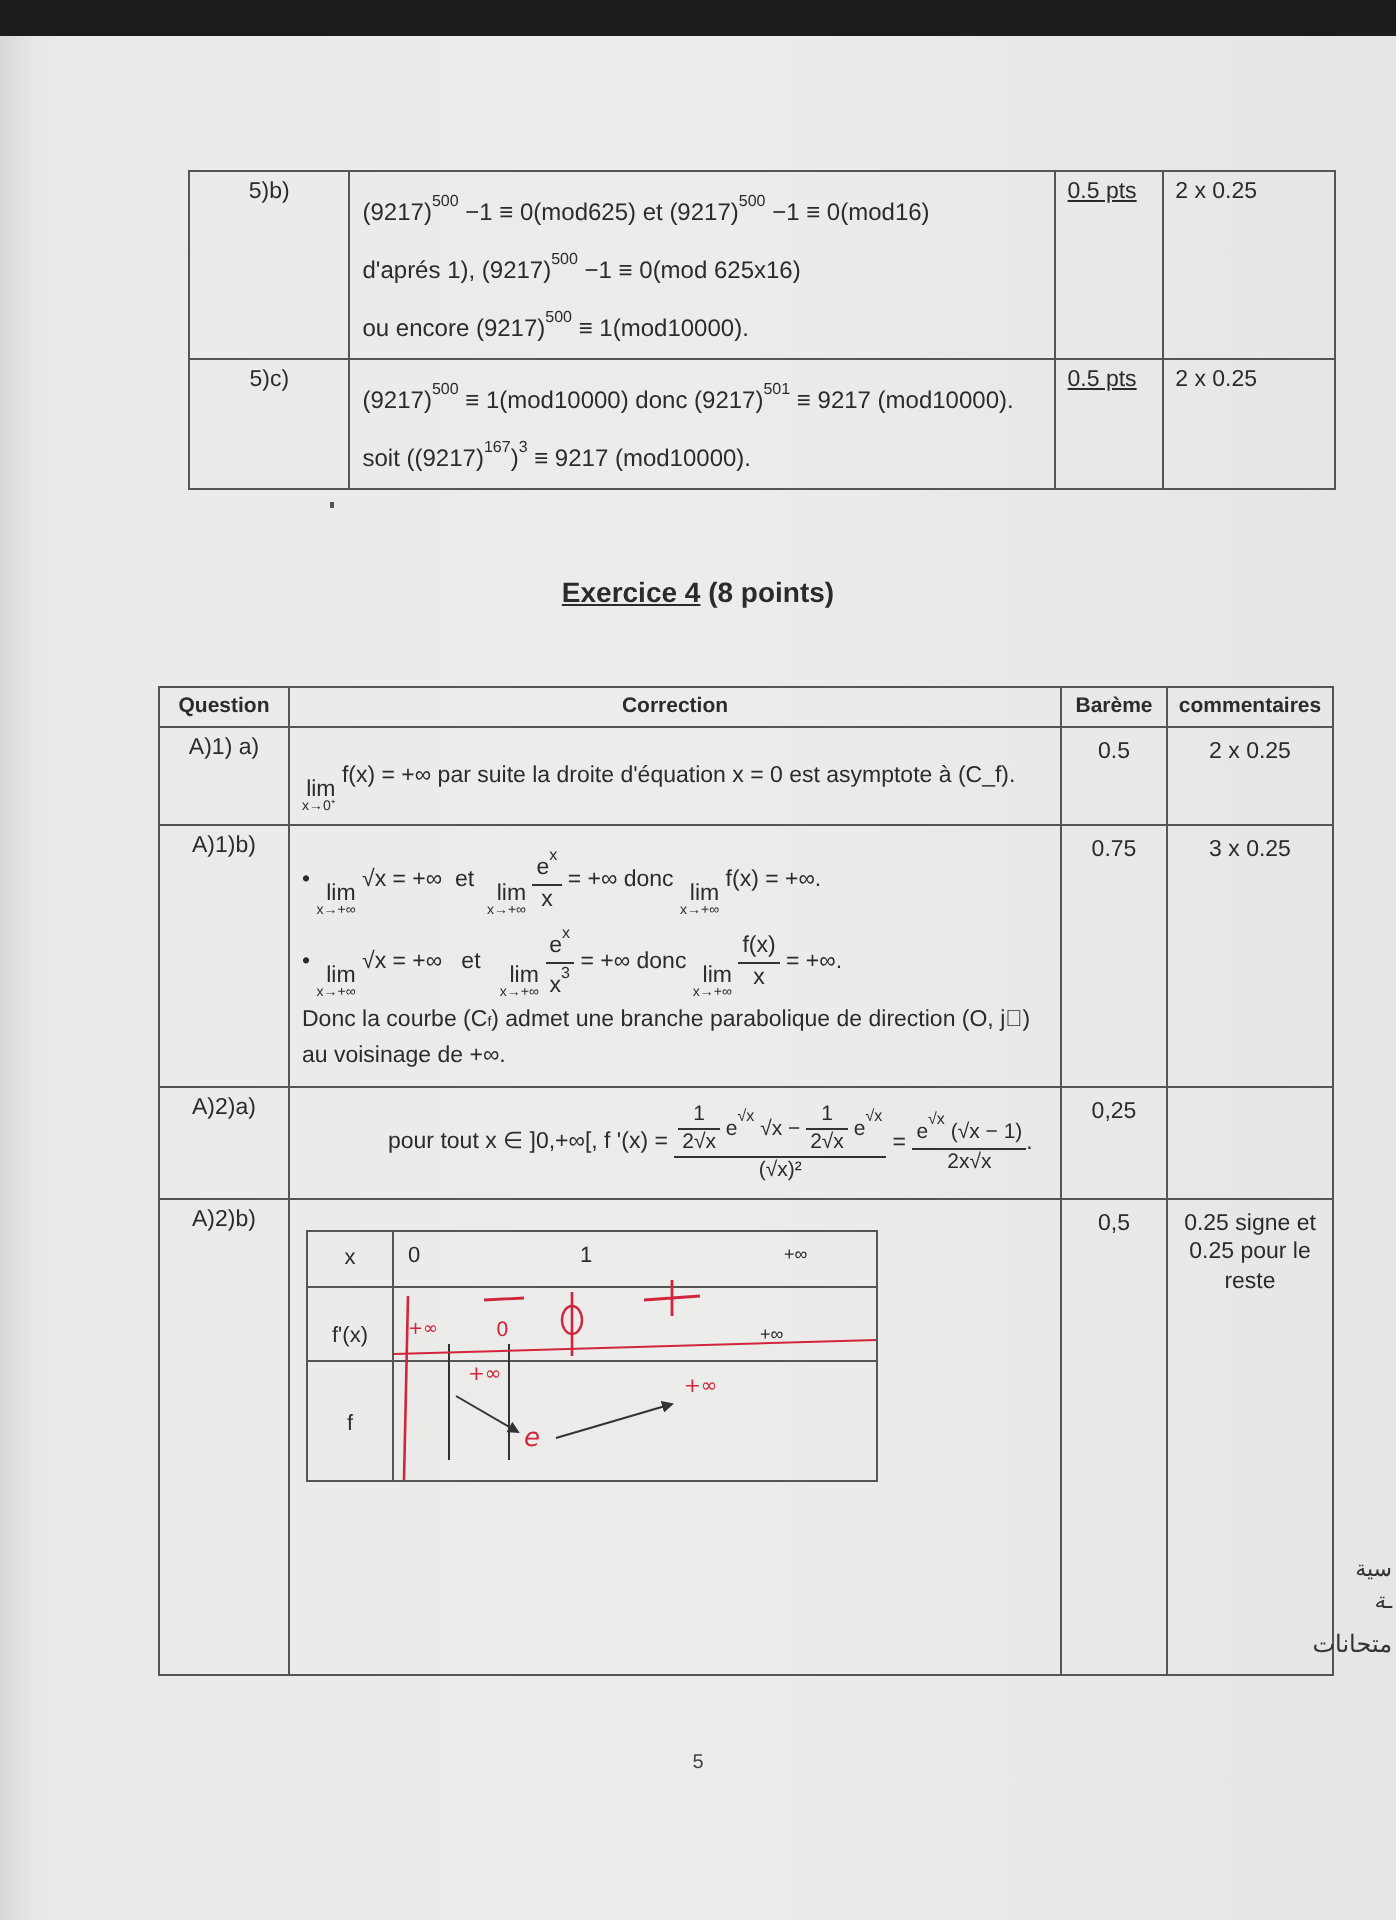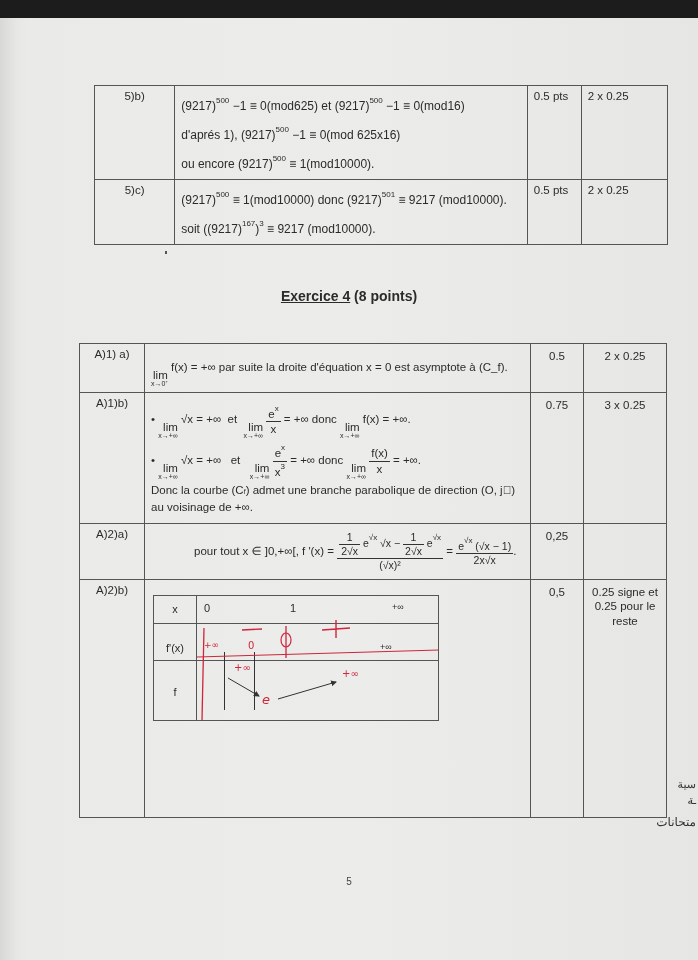--- a/index.html
+++ b/index.html
@@ -6,21 +6,21 @@
   body{width:698px;height:960px;background:#1c1c1c;position:relative;overflow:hidden;font-family:"Liberation Sans",sans-serif;color:#2b2b2b;}
   .page{position:absolute;left:0;top:18px;width:698px;height:957px;background:linear-gradient(90deg,#e2e2e0 0%,#eaeae8 4%,#ececea 50%,#e6e6e4 100%);}
   .page:before{content:"";position:absolute;left:0;top:0;width:18px;height:100%;background:linear-gradient(90deg,#d8d8d6,#e8e8e6);}
   table{border-collapse:collapse;position:absolute;}
   td,th{border:1px solid #555;vertical-align:top;font-size:11.5px;line-height:1.25;}
   
   #t1{left:94px;top:67px;width:574px;}
   #t1 td{padding:3px 6px;}
   #t1 .q{width:66px;text-align:center;}
   #t1 .c{width:334px;font-size:12px;line-height:24px;}
-  #t1 .b{width:40px;}
+  #t1 .b{width:40px;text-decoration:underline;}
   #t1 .m{width:72px;}
   .title{position:absolute;left:0;width:698px;top:270px;text-align:center;font-weight:bold;font-size:14px;}
   .title u{}
   #t2{left:79px;top:325px;width:588px;}
   #t2 th{font-weight:bold;font-size:10.5px;padding:3px 4px;text-align:center;}
   #t2 td{padding:5px 6px;}
   #t2 .q{width:52px;text-align:center;padding-top:3px;}
   #t2 .b{width:40px;text-align:center;}
   #t2 .m{width:70px;text-align:center;}
   #t2 .c{font-size:11.5px;}
@@ -73,20 +73,26 @@
 
   <div class="dot" style="left:165px;top:233px;"></div>
 
   <div class="title">
     <u>Exercice 4</u>
     <span>(8 points)</span>
   </div>
 
   <table id="t2">
     <tbody>
+        <tr>
+      <th class="q">Question</th>
+      <th>Correction</th>
+      <th class="b">Barème</th>
+      <th class="m">commentaires</th>
+    </tr>
 
     <tr style="height:44px">
       <td class="q">A)1) a)</td>
       <td class="c">
         <span class="lim">lim<span class="sub">x→0⁺</span></span>
         <span>f(x) = +∞</span>
         <span>par suite la droite d'équation x = 0 est asymptote à (C_f).</span>
       </td>
       <td class="b">0.5</td>
       <td class="m">2 x 0.25</td>

